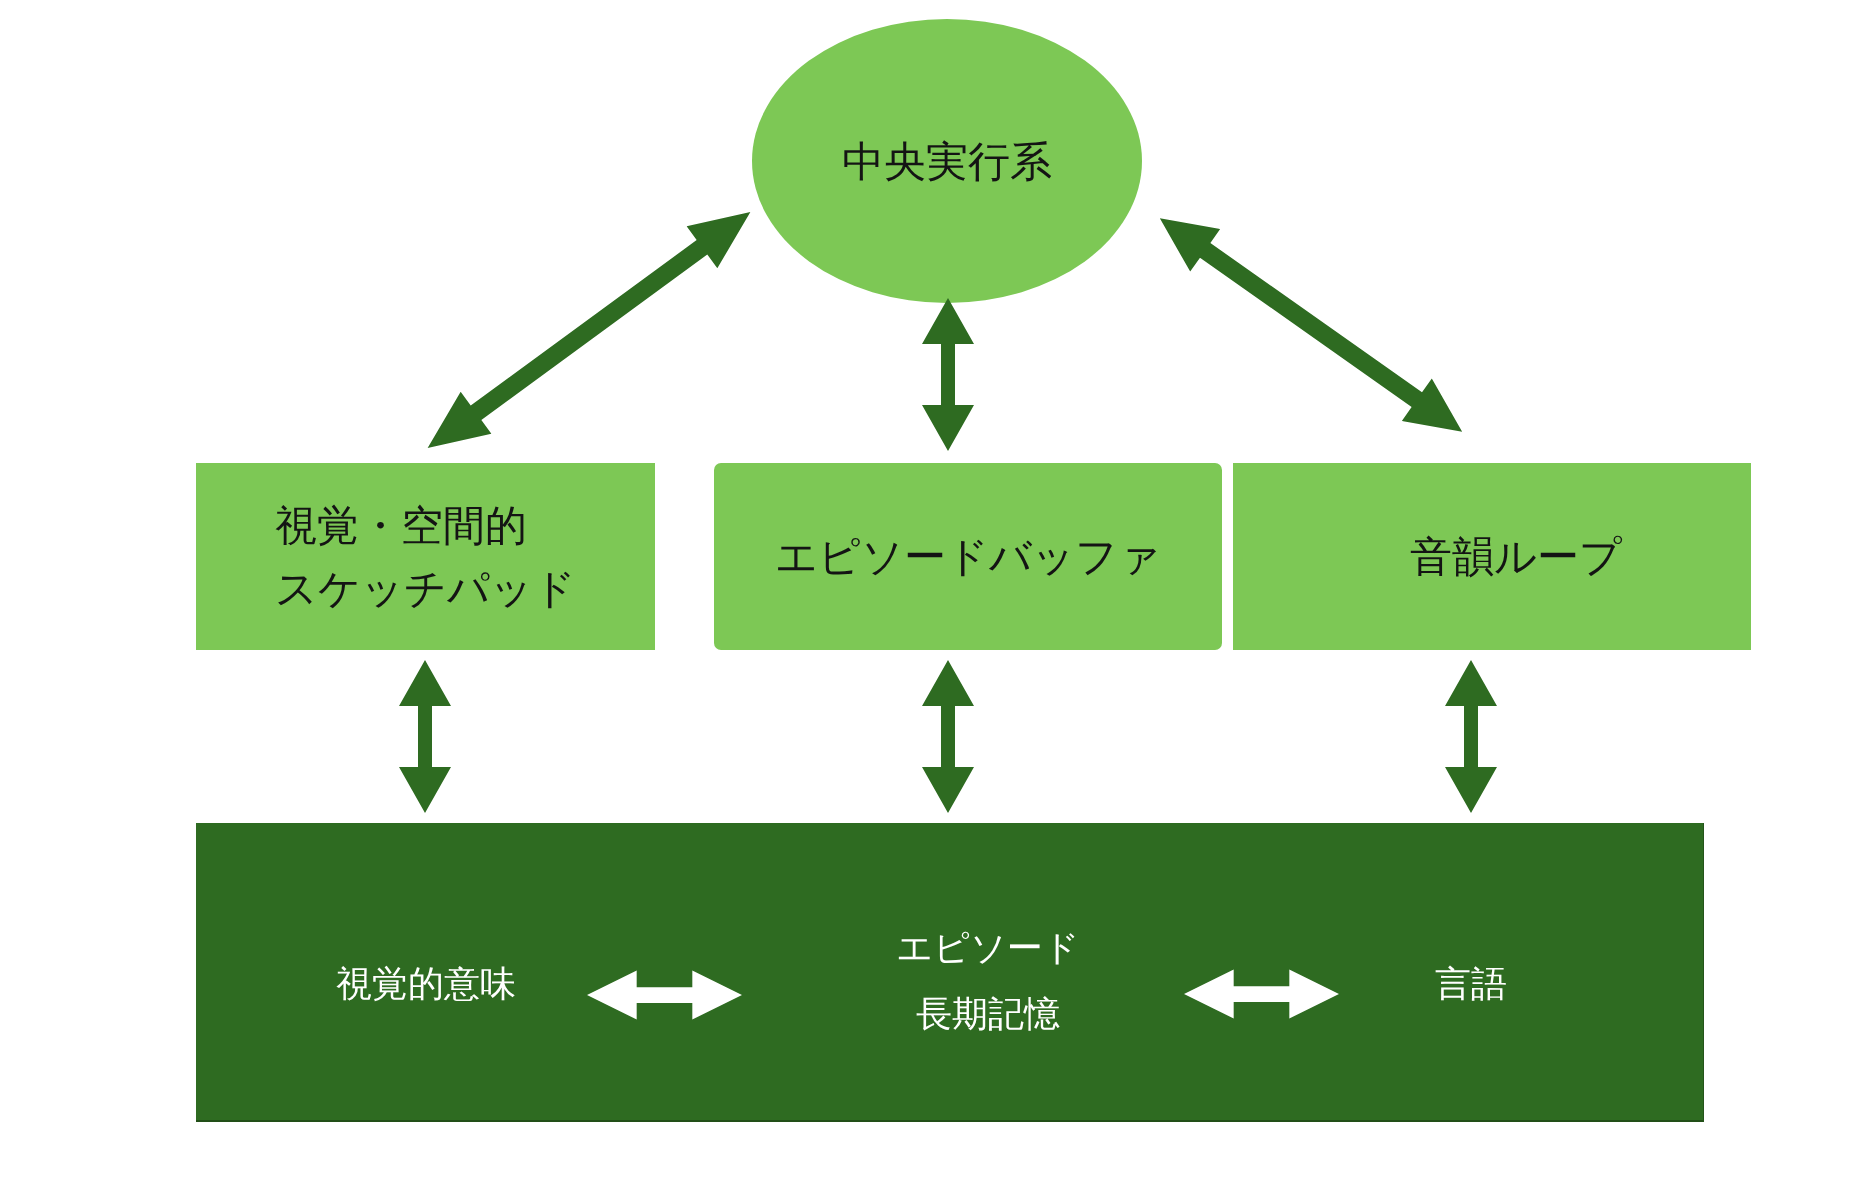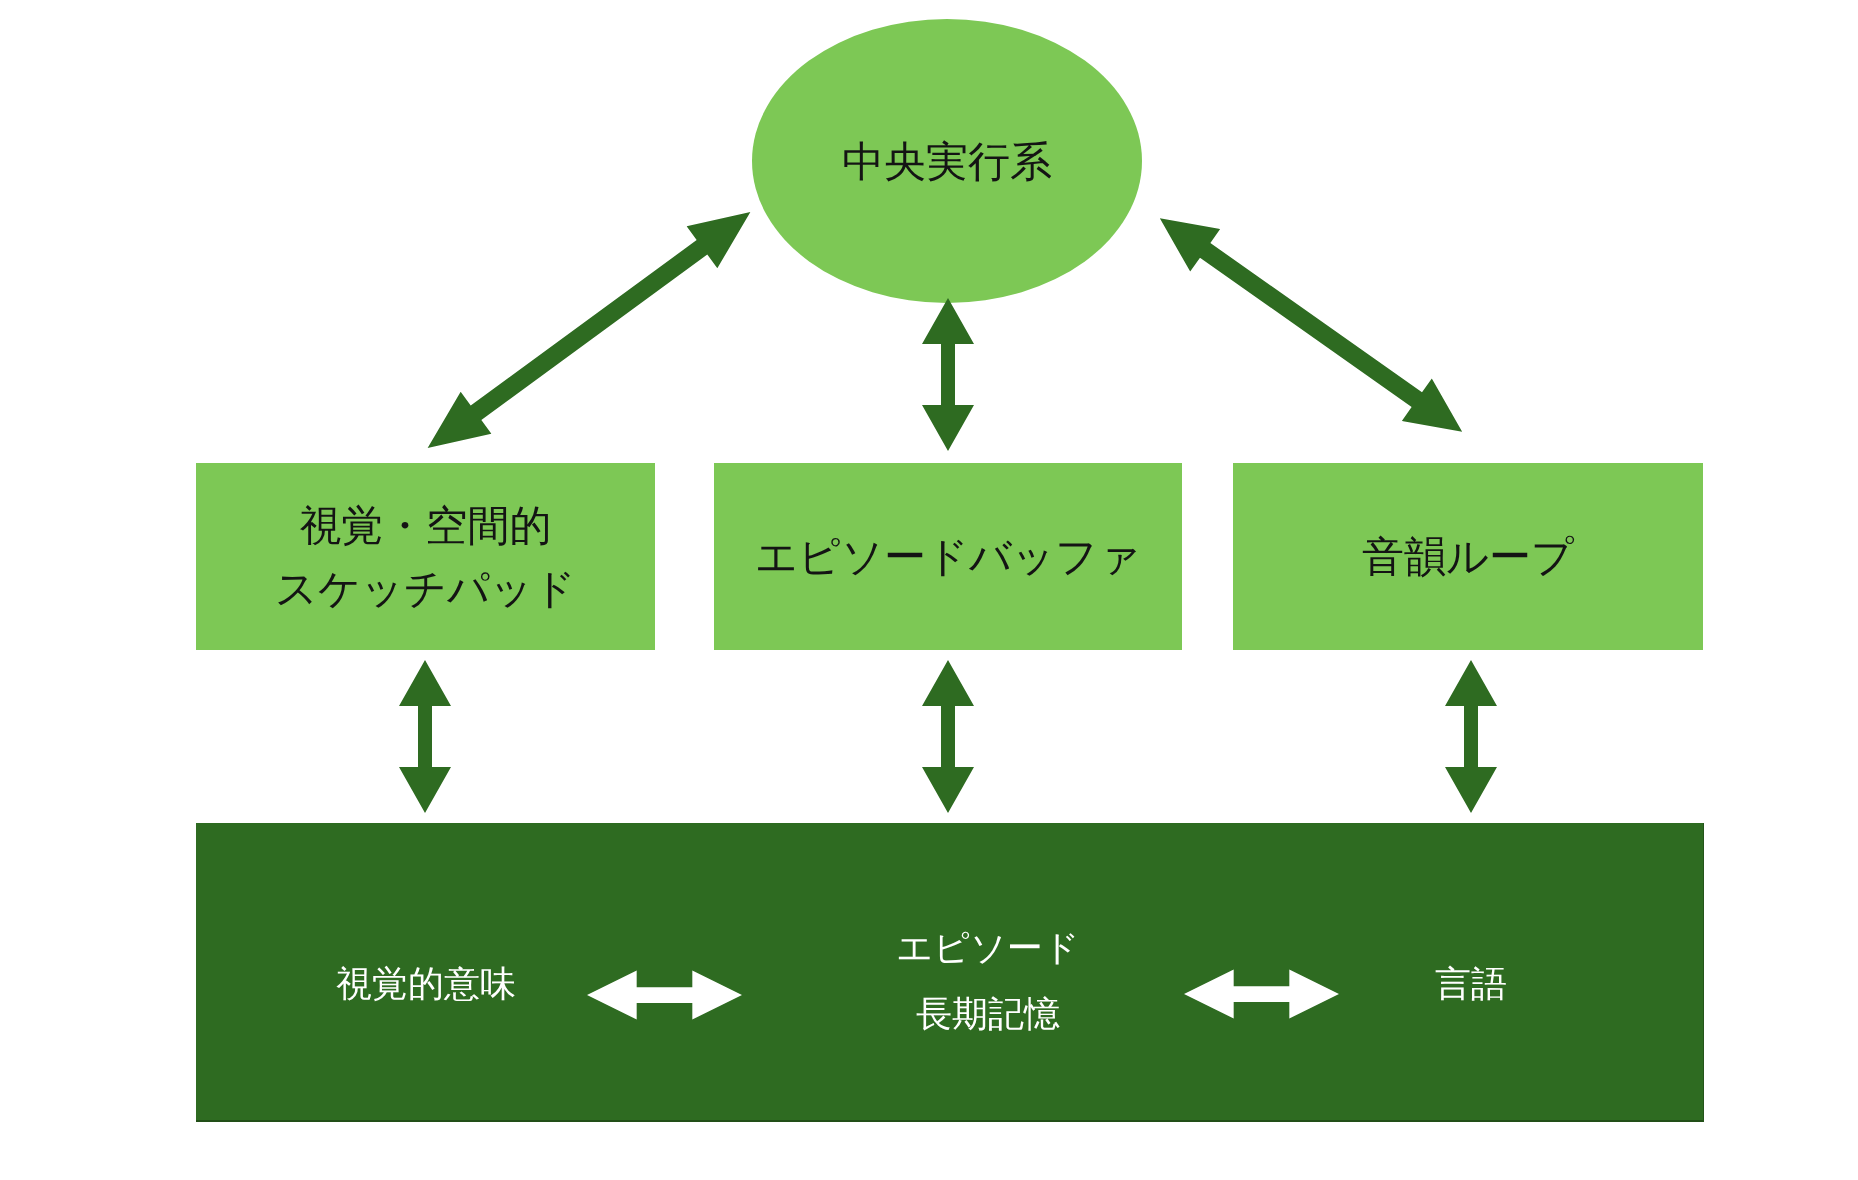--- a/index.html
+++ b/index.html
@@ -15,21 +15,20 @@
     width:1858px;height:1180px;
     background:var(--background);
     font-family:"Liberation Sans","DejaVu Sans",sans-serif;
     overflow:hidden;
   }
   .node{
     position:absolute;
     background:var(--light-green);
     color:var(--text-dark);
     display:flex;align-items:center;justify-content:center;
-    text-align:center;
     font-size:42px;
     line-height:63px;
   }
   .ellipse{border-radius:50%;}
   .ltm-bar{
     position:absolute;
     left:196px;top:823px;width:1507px;height:297px;
     background:var(--dark-green);
     border-bottom:2px solid rgba(0,0,0,0.25);
     border-right:1px solid rgba(0,0,0,0.2);
@@ -73,25 +72,25 @@
     </svg>
   </div>
 
   <div class="node" style="left:196px;top:463px;width:459px;height:187px;">
     <span>
       <span style="display:block">視覚・空間的</span>
       <span style="display:block">スケッチパッド</span>
     </span>
   </div>
 
-  <div class="node" style="left:714px;top:463px;width:468px;height:187px;">
+  <div class="node" style="left:714px;top:463px;width:508px;height:187px;border-radius:7px;">
     <span>エピソードバッファ</span>
   </div>
 
-  <div class="node" style="left:1233px;top:463px;width:470px;height:187px;">
+  <div class="node" style="left:1233px;top:463px;width:470px;height:187px;padding-left:48px;">
     <span>音韻ループ</span>
   </div>
 
   <div class="arrow" style="left:399px;top:660px;width:52px;height:153px;">
     <svg viewBox="0 0 52 153" preserveAspectRatio="none" aria-hidden="true">
       <polygon fill="var(--dark-green)" points="26,0 52,46 33,46 33,107 52,107 26,153 0,107 19,107 19,46 0,46"></polygon>
     </svg>
   </div>
   <div class="arrow" style="left:922px;top:660px;width:52px;height:153px;">
     <svg viewBox="0 0 52 153" preserveAspectRatio="none" aria-hidden="true">

